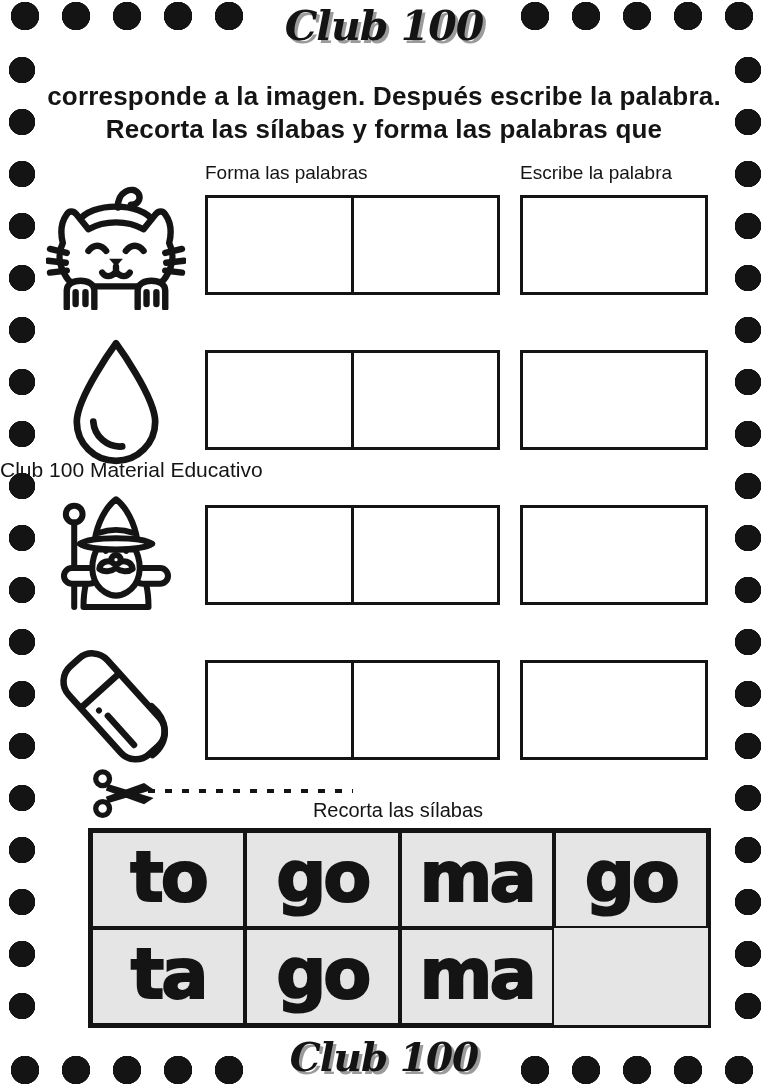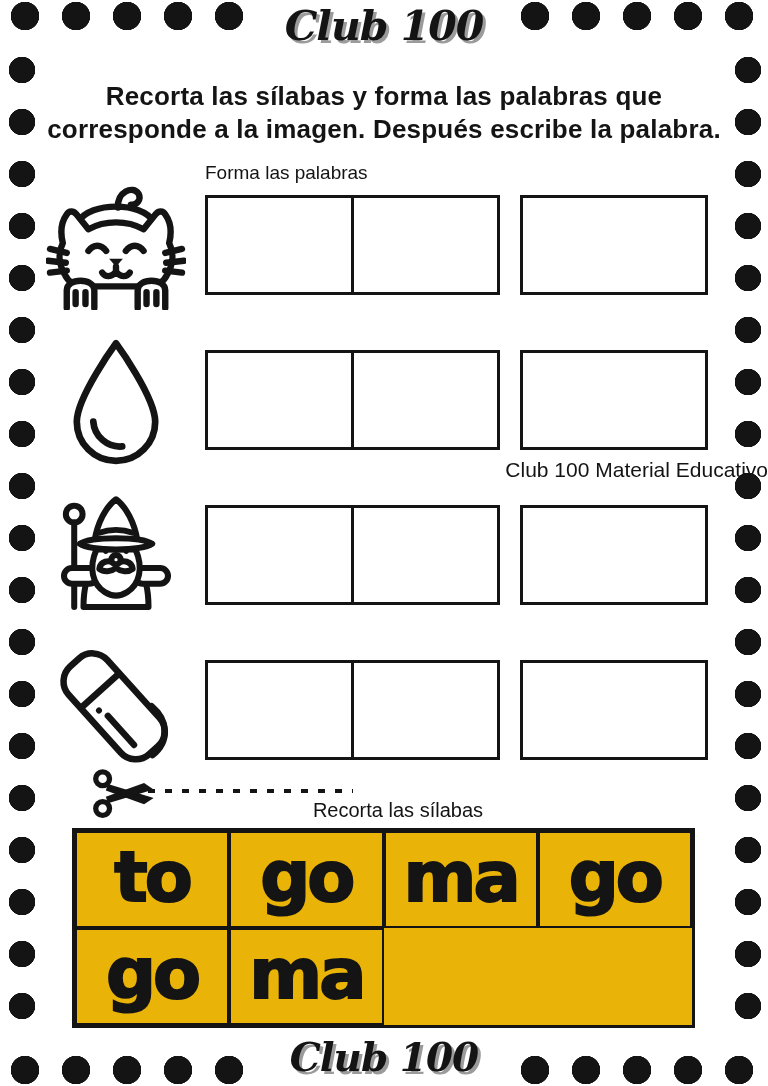--- a/index.html
+++ b/index.html
@@ -71,39 +71,39 @@
     border:3px solid var(--ink);display:flex;background:#fff;box-sizing:border-box;
   }
   .form-cell{flex:1;}
   .form-cell.first{border-right:3px solid var(--ink);}
   .word-box{
     position:absolute;left:520px;top:0;width:188px;height:100px;
     border:3px solid var(--ink);background:#fff;box-sizing:border-box;
   }
   
   .watermark{
-    position:absolute;top:458px;left:0;width:768px;text-align:right;
+    position:absolute;top:458px;left:0;width:768px;text-align:left;
     font-size:21px;z-index:1;
   }
   
   .scissors{position:absolute;left:92px;top:766px;width:68px;height:54px;z-index:1;}
   .dash-line{
     position:absolute;left:148px;top:789px;width:205px;height:4px;z-index:1;
     background:repeating-linear-gradient(90deg, var(--ink) 0 7px, transparent 7px 17px);
   }
   .cut-label{
     position:absolute;left:283px;top:799px;width:200px;text-align:right;
     font-size:20px;z-index:1;
   }
   
   .syll-grid{
-    position:absolute;left:72px;top:828px;width:623px;height:200px;z-index:1;
+    position:absolute;left:88px;top:828px;width:623px;height:200px;z-index:1;
     border:3px solid var(--ink);box-sizing:border-box;
     display:grid;grid-template-columns:repeat(4,1fr);grid-template-rows:repeat(2,1fr);
-    background:#eab308;
+    background:#e5e5e5;
   }
   .syll-card{
     border:2px solid var(--ink);
     display:flex;align-items:center;justify-content:center;
     font-family:"DejaVu Sans", sans-serif;font-weight:bold;font-size:70px;
     letter-spacing:-3px;line-height:1;
     -webkit-text-stroke:2px var(--ink);
     padding-bottom:6px;box-sizing:border-box;
   }
   
@@ -118,25 +118,26 @@
 
   <div class="dots dots-top"></div>
   <div class="dots dots-bottom"></div>
   <div class="dots dots-left"></div>
   <div class="dots dots-right"></div>
 
   <div class="title-band title-top">Club 100</div>
   <div class="title-band title-bottom">Club 100</div>
 
   <div class="instructions">
+    <div>corresponde a la imagen. Después escribe la palabra.</div>
     <div>Recorta las sílabas y forma las palabras que</div>
-    <div>corresponde a la imagen. Después escribe la palabra.</div>
   </div>
 
   <div class="hdr hdr-form">Forma las palabras</div>
+  <div class="hdr hdr-write">Escribe la palabra</div>
 
   <div class="activity-row row-1">
     <div class="img-slot">
       <svg viewBox="0 0 140 132">
         <path class="ln" d="M72 28 C71 12 87 5 93 14 C96 20 91 26 85 25"></path>
         <path class="ln" d="M32 42 C44 22 96 22 108 42"></path>
         <path class="ln wh" d="M18 96 C12 86 11 74 16 64 C13 52 15 42 20 35 C22 31 27 31 30 35 L42 50 C51 45 60 43 70 43 C80 43 89 45 98 50 L110 35 C113 31 118 31 120 35 C125 42 127 52 124 64 C129 74 128 86 122 96 C118 105 110 108 100 108 L40 108 C30 108 22 105 18 96 Z"></path>
         <path class="ln" d="M42 72 C47 65 55 65 60 72"></path>
         <path class="ln" d="M80 72 C85 65 93 65 98 72"></path>
         <path class="fl" d="M63 80 L77 80 L70 88 Z"></path>
@@ -225,17 +226,18 @@
     </svg>
   </div>
   <div class="dash-line"></div>
   <div class="cut-label">Recorta las sílabas</div>
 
   <div class="syll-grid">
     <div class="syll-card">to</div>
     <div class="syll-card">go</div>
     <div class="syll-card">ma</div>
     <div class="syll-card">go</div>
+    <div class="syll-card">ta</div>
     <div class="syll-card">go</div>
     <div class="syll-card">ma</div>
   </div>
 
 </div>
 
 </body></html>

